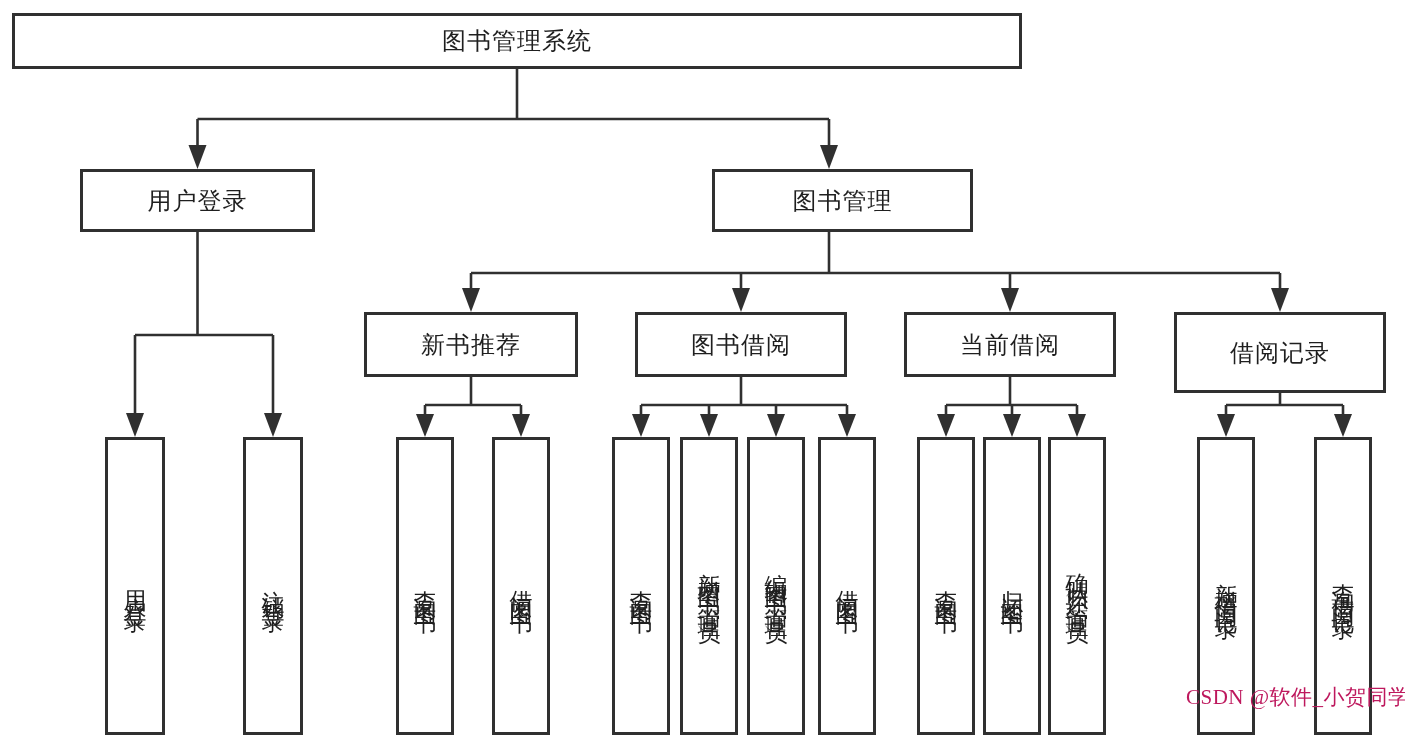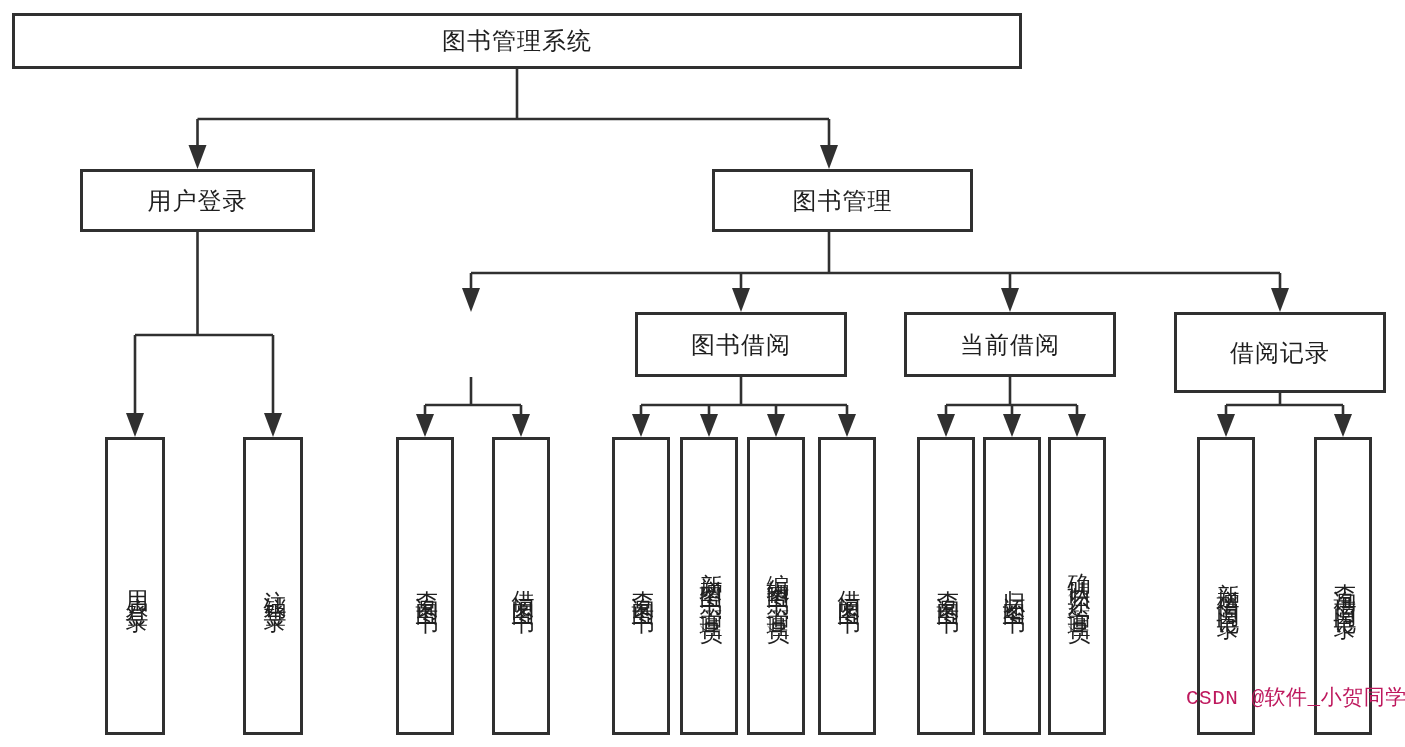--- a/index.html
+++ b/index.html
@@ -2,21 +2,21 @@
 <html><head>
 <meta charset="utf-8">
 <style>
   html, body { margin: 0; padding: 0; background: #ffffff; }
   .canvas {
     position: relative;
     width: 1405px;
     height: 747px;
     background: #ffffff;
     overflow: hidden;
-    font-family: Liberation Mono, monospace;
+    font-family: Liberation Serif, serif;
   }
   .connectors {
     position: absolute;
     inset: 0;
     pointer-events: none;
   }
   .box {
     position: absolute;
     box-sizing: border-box;
     border: 3px solid #303030;
@@ -119,20 +119,23 @@
     <span class="h-label">图书管理系统</span>
   </div>
 
   <div class="box" style="left:80px; top:169px; width:235px; height:63px;">
     <span class="h-label">用户登录</span>
   </div>
   <div class="box" style="left:712px; top:169px; width:261px; height:63px;">
     <span class="h-label">图书管理</span>
   </div>
 
+  <div class="box" style="left:364px; top:312px; width:214px; height:65px;">
+    <span class="h-label">新书推荐</span>
+  </div>
   <div class="box" style="left:904px; top:312px; width:212px; height:65px;">
     <span class="h-label">当前借阅</span>
   </div>
   <div class="box" style="left:635px; top:312px; width:212px; height:65px;">
     <span class="h-label">图书借阅</span>
   </div>
   <div class="box" style="left:1174px; top:312px; width:212px; height:81px;">
     <span class="h-label">借阅记录</span>
   </div>
 

